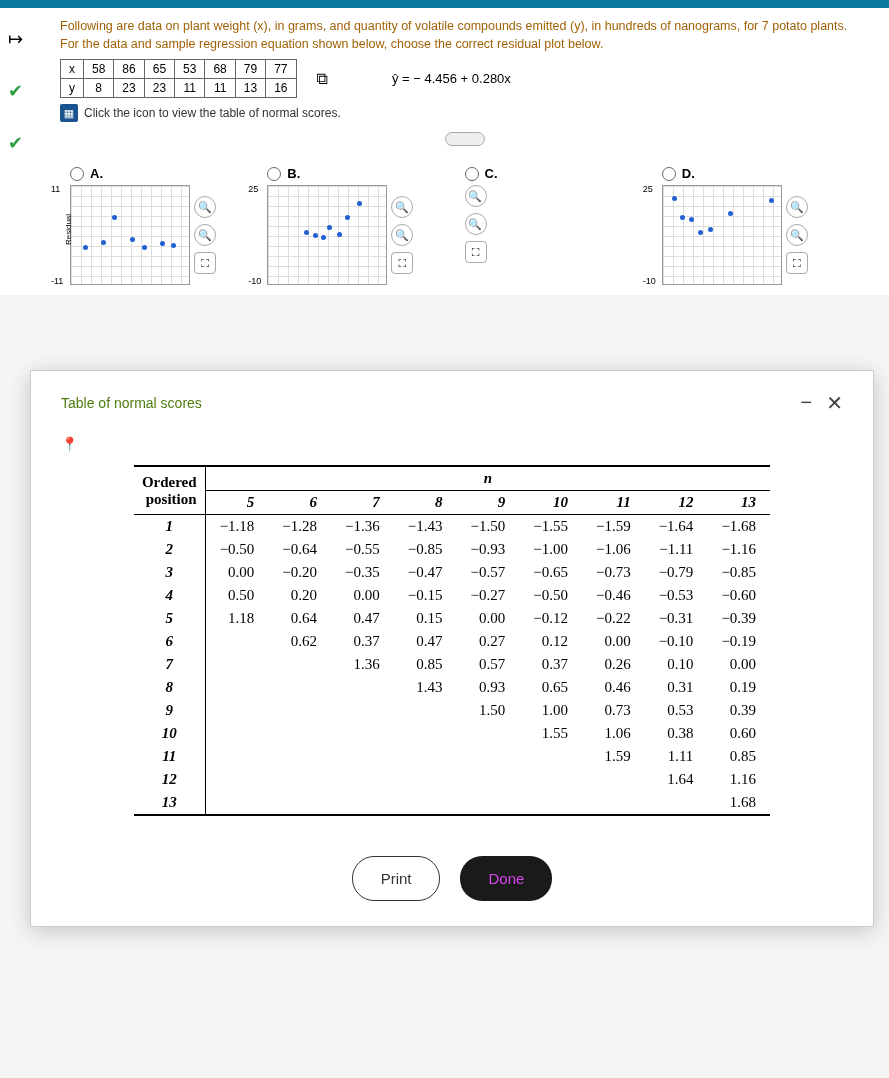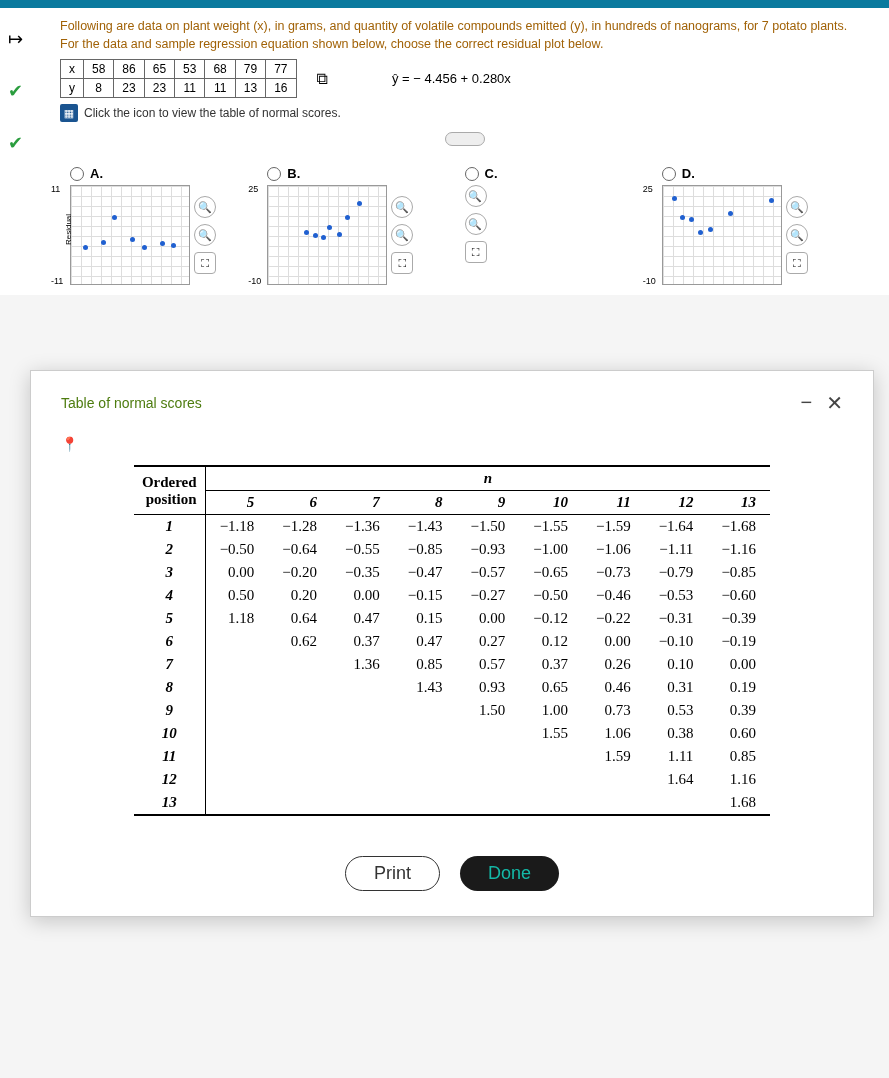--- a/index.html
+++ b/index.html
@@ -230,33 +230,33 @@
 .normal-table tbody tr:last-child td {
   border-bottom: 2px solid #000;
 }
 .modal-buttons {
   display: flex;
   justify-content: center;
   gap: 20px;
   margin-top: 40px;
 }
 .btn {
-  padding: 6px 28px;
+  padding: 13px 28px;
   border-radius: 22px;
-  font-size: 18px;
+  font-size: 15px;
   cursor: pointer;
 }
 .btn-print {
   background: #fff;
   border: 1.5px solid #333;
   color: #333;
 }
 .btn-done {
   background: #1a1a1a;
-  color: #14b8a6;
+  color: #d946ef;
   border: none;
 }
 </style>
 </head>
 <body>
 
 <div class="top-bar"></div>
 <div class="main-content">
   <div class="left-icons">
     <span>↦</span>

